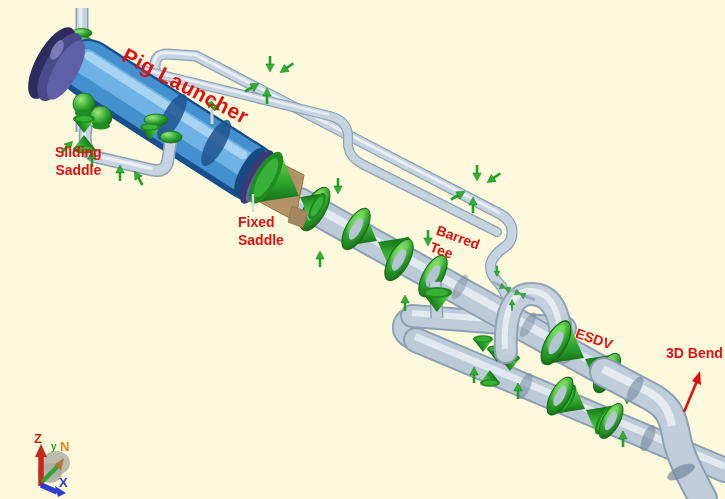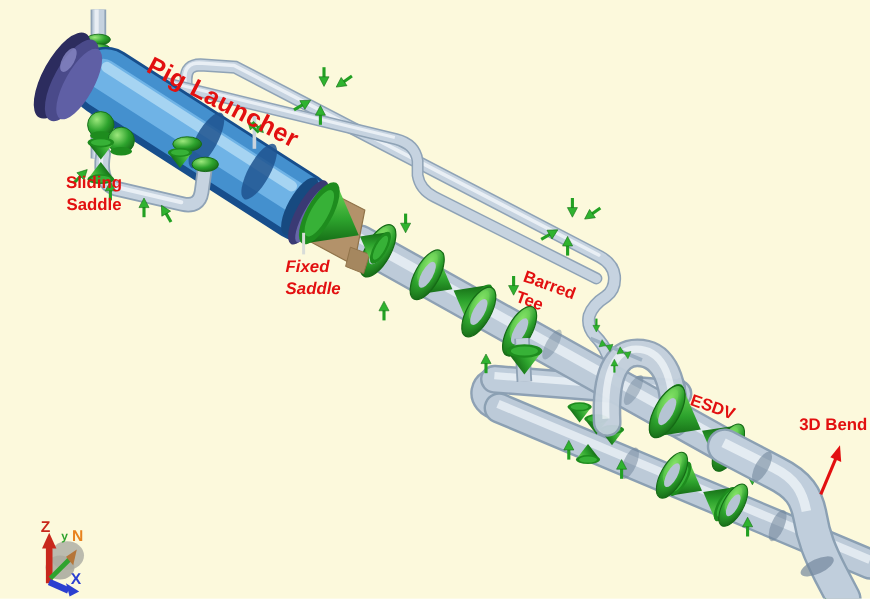--- a/index.html
+++ b/index.html
@@ -266,21 +266,21 @@
   </g>
 </svg>
 
 <div class="lbl lbl-big" style="left:128px;top:46px;">Pig Launcher</div>
 
 <div class="lbl" style="left:55px;top:143px;text-align:center;">
   <div>Sliding</div>
   <div>Saddle</div>
 </div>
 
-<div class="lbl" style="left:238px;top:213px;font-style:italic;">
+<div class="lbl" style="left:238px;top:213px;">
   <div>Fixed</div>
   <div>Saddle</div>
 </div>
 
 <div class="lbl rot20" style="left:440px;top:221px;">
   <div>Barred</div>
   <div>Tee</div>
 </div>
 
 <div class="lbl rot19" style="left:579px;top:324px;">ESDV</div>

